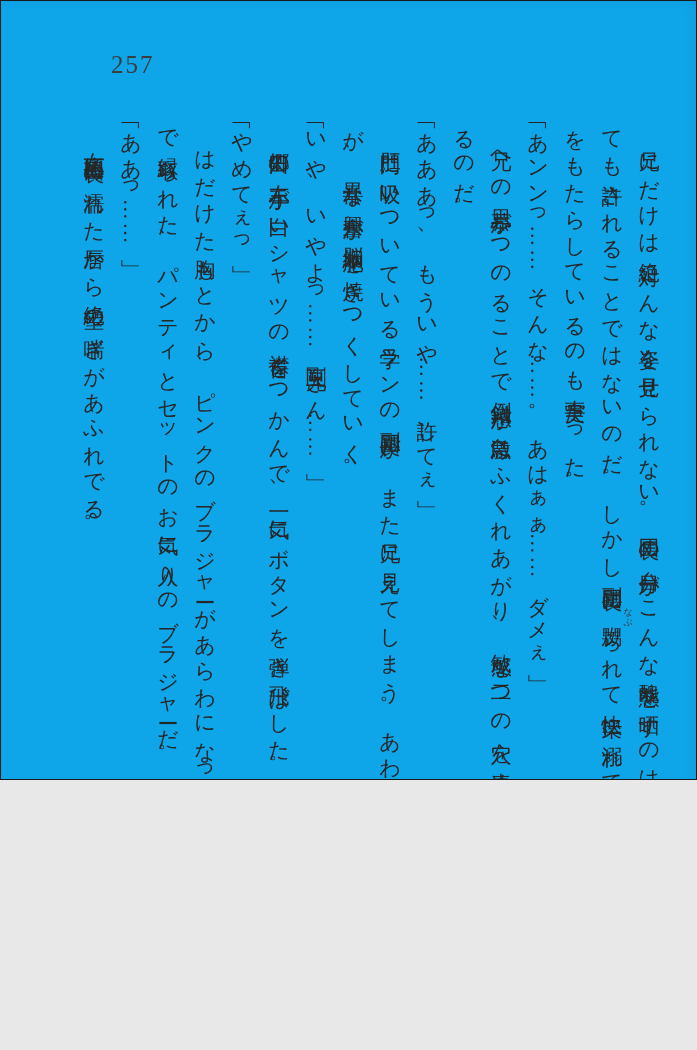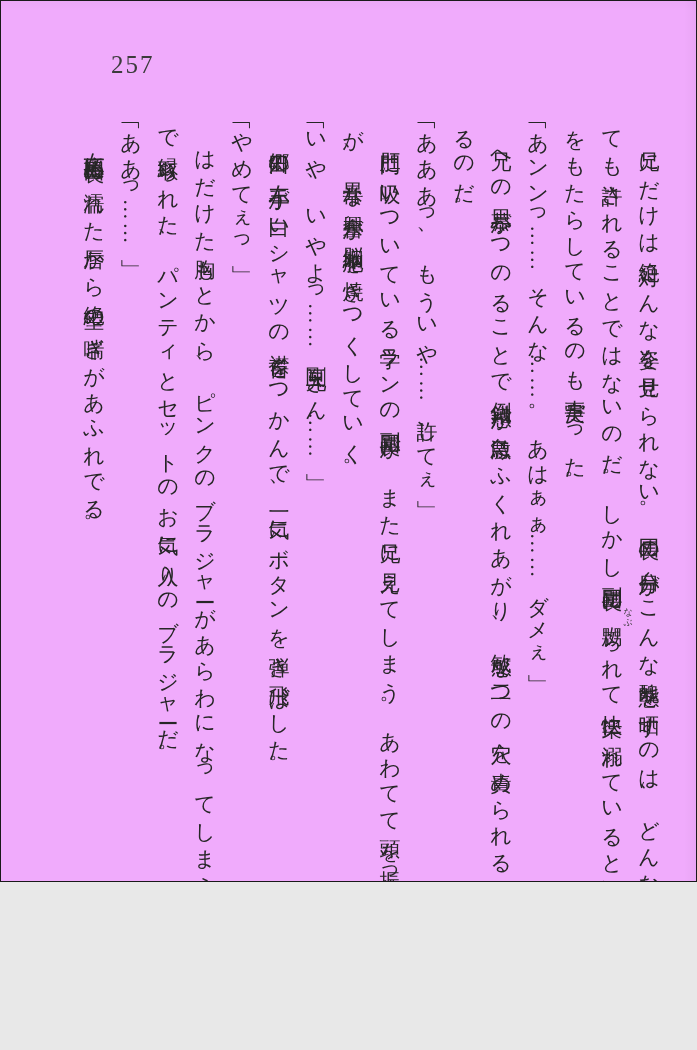--- a/index.html
+++ b/index.html
@@ -3,22 +3,22 @@
 <meta charset="utf-8">
 <style>
   html, body {
     margin: 0;
     padding: 0;
     background: #e8e8e8;
   }
   .page {
     position: relative;
     width: 697px;
-    height: 882px;
-    background: #f0abfc;
+    height: 780px;
+    background: #0ea5e9;
     border: 1px solid #1a1a1a;
     box-sizing: border-box;
     overflow: hidden;
     font-family: "Liberation Serif", "DejaVu Serif", serif;
   }
   .page-number {
     position: absolute;
     top: 50px;
     left: 110px;
     font-size: 25px;

